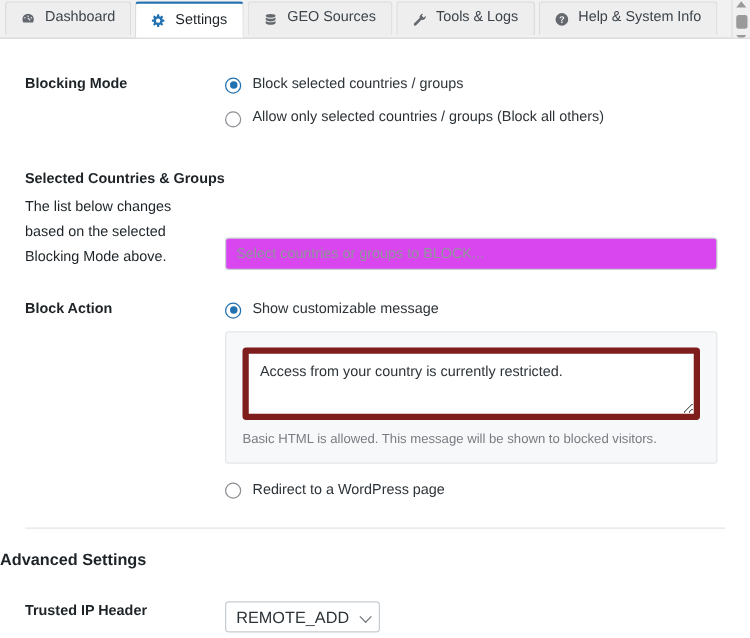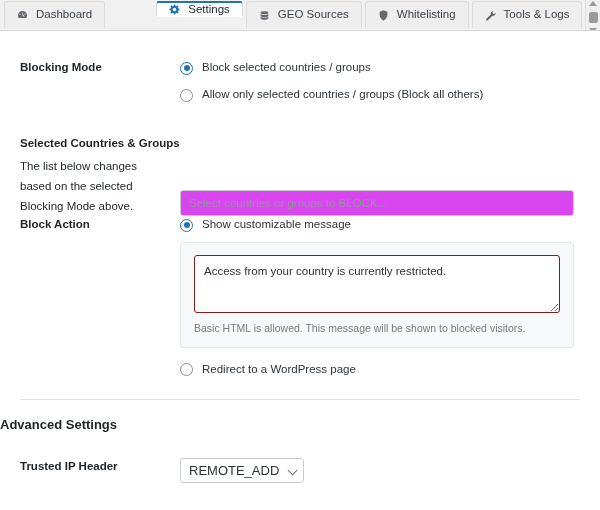--- a/index.html
+++ b/index.html
@@ -41,26 +41,25 @@
     border-radius: 3px 3px 0 0;
     white-space: nowrap;
     cursor: pointer;
     position: relative;
     top: 1px;
   }
   .tab .tlabel { line-height: 1; }
   .tab.active {
     background: #ffffff;
     color: #1d2327;
-    height: 16px;
+    height: 30px;
     border: 1px solid #dcdcdc;
     border-bottom: 1px solid #ffffff;
     border-top: 2px solid #2271b1;
     z-index: 3;
-    margin-left: 48px;
   }
   .tab.active .tlabel { font-weight: 400; }
   .ticon { width: 13px; height: 13px; display: inline-block; flex: 0 0 13px; color: #646970; }
   .tab.active .ticon { color: #2271b1; }
   .ticon svg { display:block; width: 13px; height: 13px; fill: currentColor; }
 
   
   .scrollbar {
     position: absolute;
     top: 0; right: 0;
@@ -143,21 +142,21 @@
     background: #f7f8f9;
     border: 1px solid #e4e7e9;
     border-radius: 3px;
     padding: 12px 13px 11px 13px;
     margin-top: 8px;
   }
   .msg-area {
     display: block;
     width: 100%;
     height: 58px;
-    border: 1px solid #7f1d1d;
+    border: 5px solid #7f1d1d;
     border-radius: 3px;
     background: #fff;
     padding: 7px 9px;
     font-size: 11.5px;
     color: #2c3338;
     font-family: "Liberation Sans", sans-serif;
     line-height: 1.5;
     resize: vertical;
     outline: none;
   }
@@ -236,28 +235,20 @@
       <span class="ticon">
         <svg viewBox="0 0 20 20">
             <ellipse cx="10" cy="5.6" rx="6" ry="2.3"></ellipse>
             <path d="M4 7.6v2.6c0 1.3 2.7 2.3 6 2.3s6-1 6-2.3V7.6c-1.2 1-3.5 1.5-6 1.5s-4.8-.5-6-1.5z"></path>
             <path d="M4 11.9v2.5c0 1.3 2.7 2.3 6 2.3s6-1 6-2.3v-2.5c-1.2 1-3.5 1.5-6 1.5s-4.8-.5-6-1.5z"></path>
           </svg>
       </span>
       <span class="tlabel">GEO Sources</span>
     </div>
 
-    <div class="tab">
-      <span class="ticon">
-        <svg viewBox="0 0 20 20">
-            <path d="M10 2L4 4.3v4.4c0 3.6 2.5 7 6 9.3 3.5-2.3 6-5.7 6-9.3V4.3z"></path>
-          </svg>
-      </span>
-      <span class="tlabel">Whitelisting</span>
-    </div>
 
     <div class="tab">
       <span class="ticon">
         <svg viewBox="0 0 20 20">
             <path d="M14.7 3.1a4.3 4.3 0 0 0-4.4 5.2L3.4 15.2a1.2 1.2 0 0 0 0 1.7l.6.6c.5.5 1.2.5 1.7 0l6.9-6.9a4.3 4.3 0 0 0 5.2-5.2L15.4 7.9 12.9 5.4z"></path>
           </svg>
       </span>
       <span class="tlabel">Tools &amp; Logs</span>
     </div>
 
@@ -298,21 +289,21 @@
     <div class="row" style="margin-top:22px;align-items:flex-end;">
       <div class="lab-col">
         <div class="flabel">Selected Countries &amp; Groups</div>
         <div class="fdesc">The list below changes based on the selected Blocking Mode above.</div>
       </div>
       <div class="fld-col">
         <input class="wide-input" type="text" placeholder="Select countries or groups to BLOCK..." style="">
       </div>
     </div>
 
-    <div class="row" style="">
+    <div class="row" style="margin-top:23px;">
       <div class="lab-col">
         <div class="flabel">Block Action</div>
       </div>
       <div class="fld-col">
 
         <div class="radio-line" style="margin-bottom:0;text-align:right;">
           <span class="radio checked"></span>
           <span class="radio-label">Show customizable message</span>
         </div>
 

